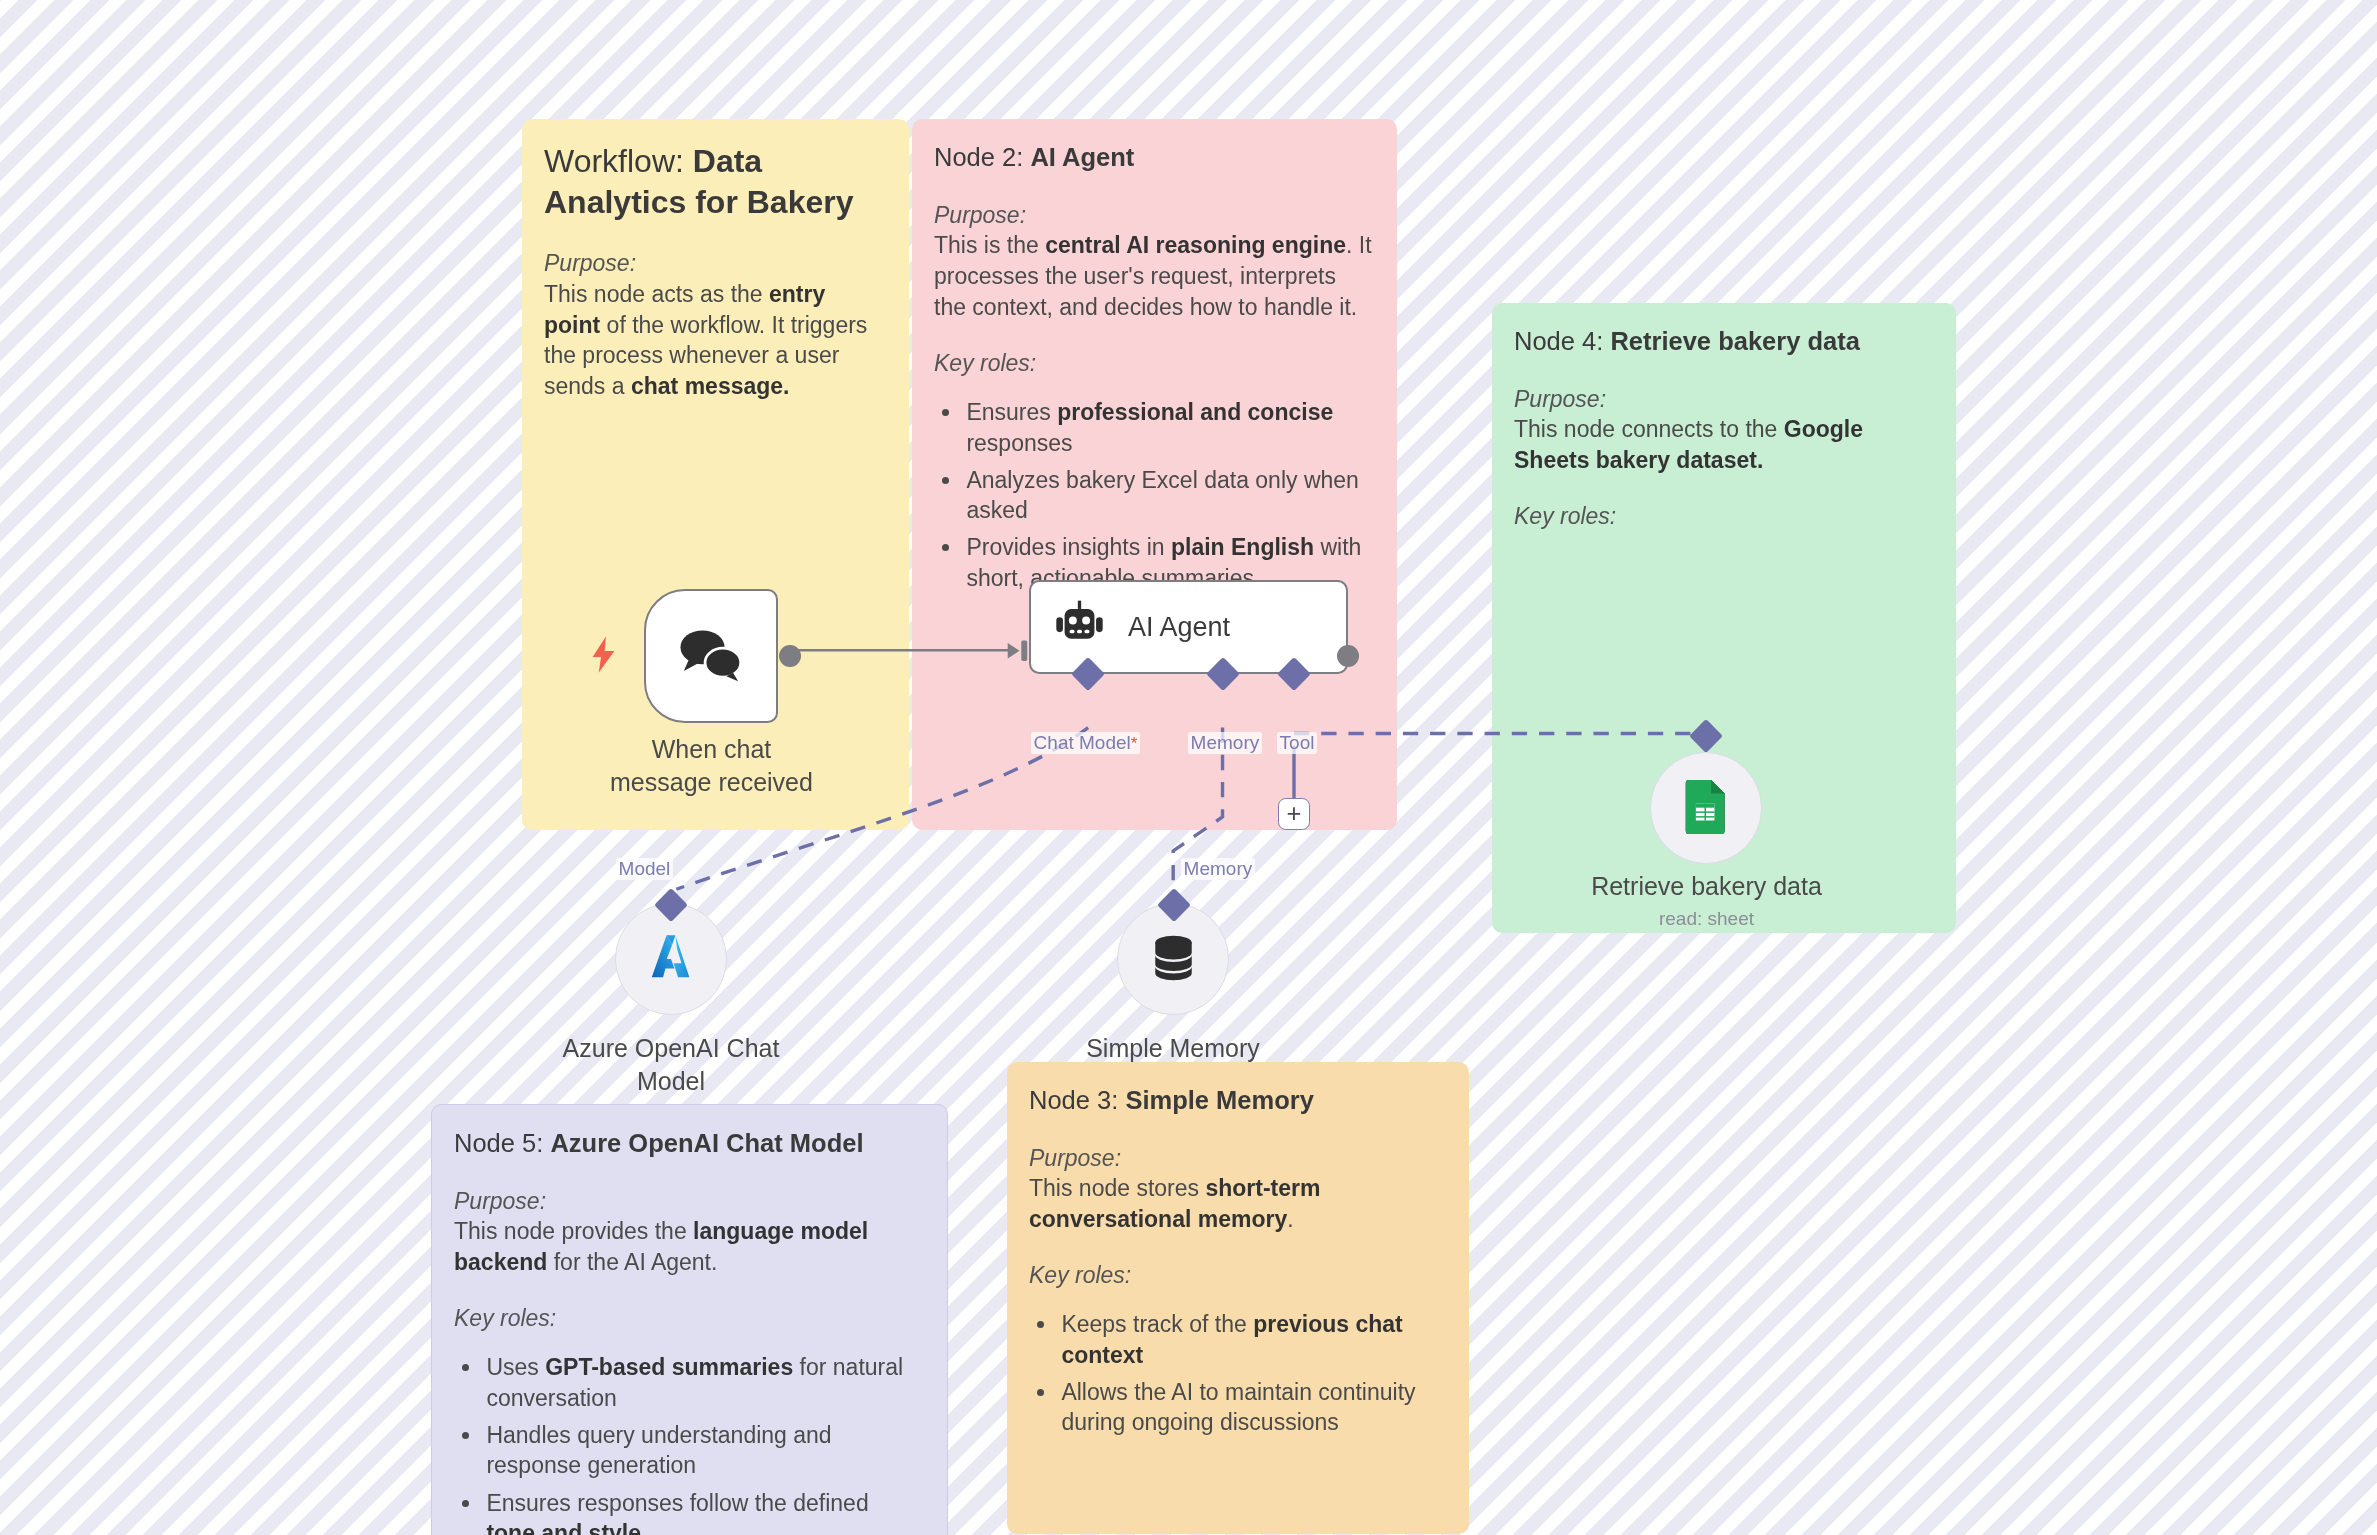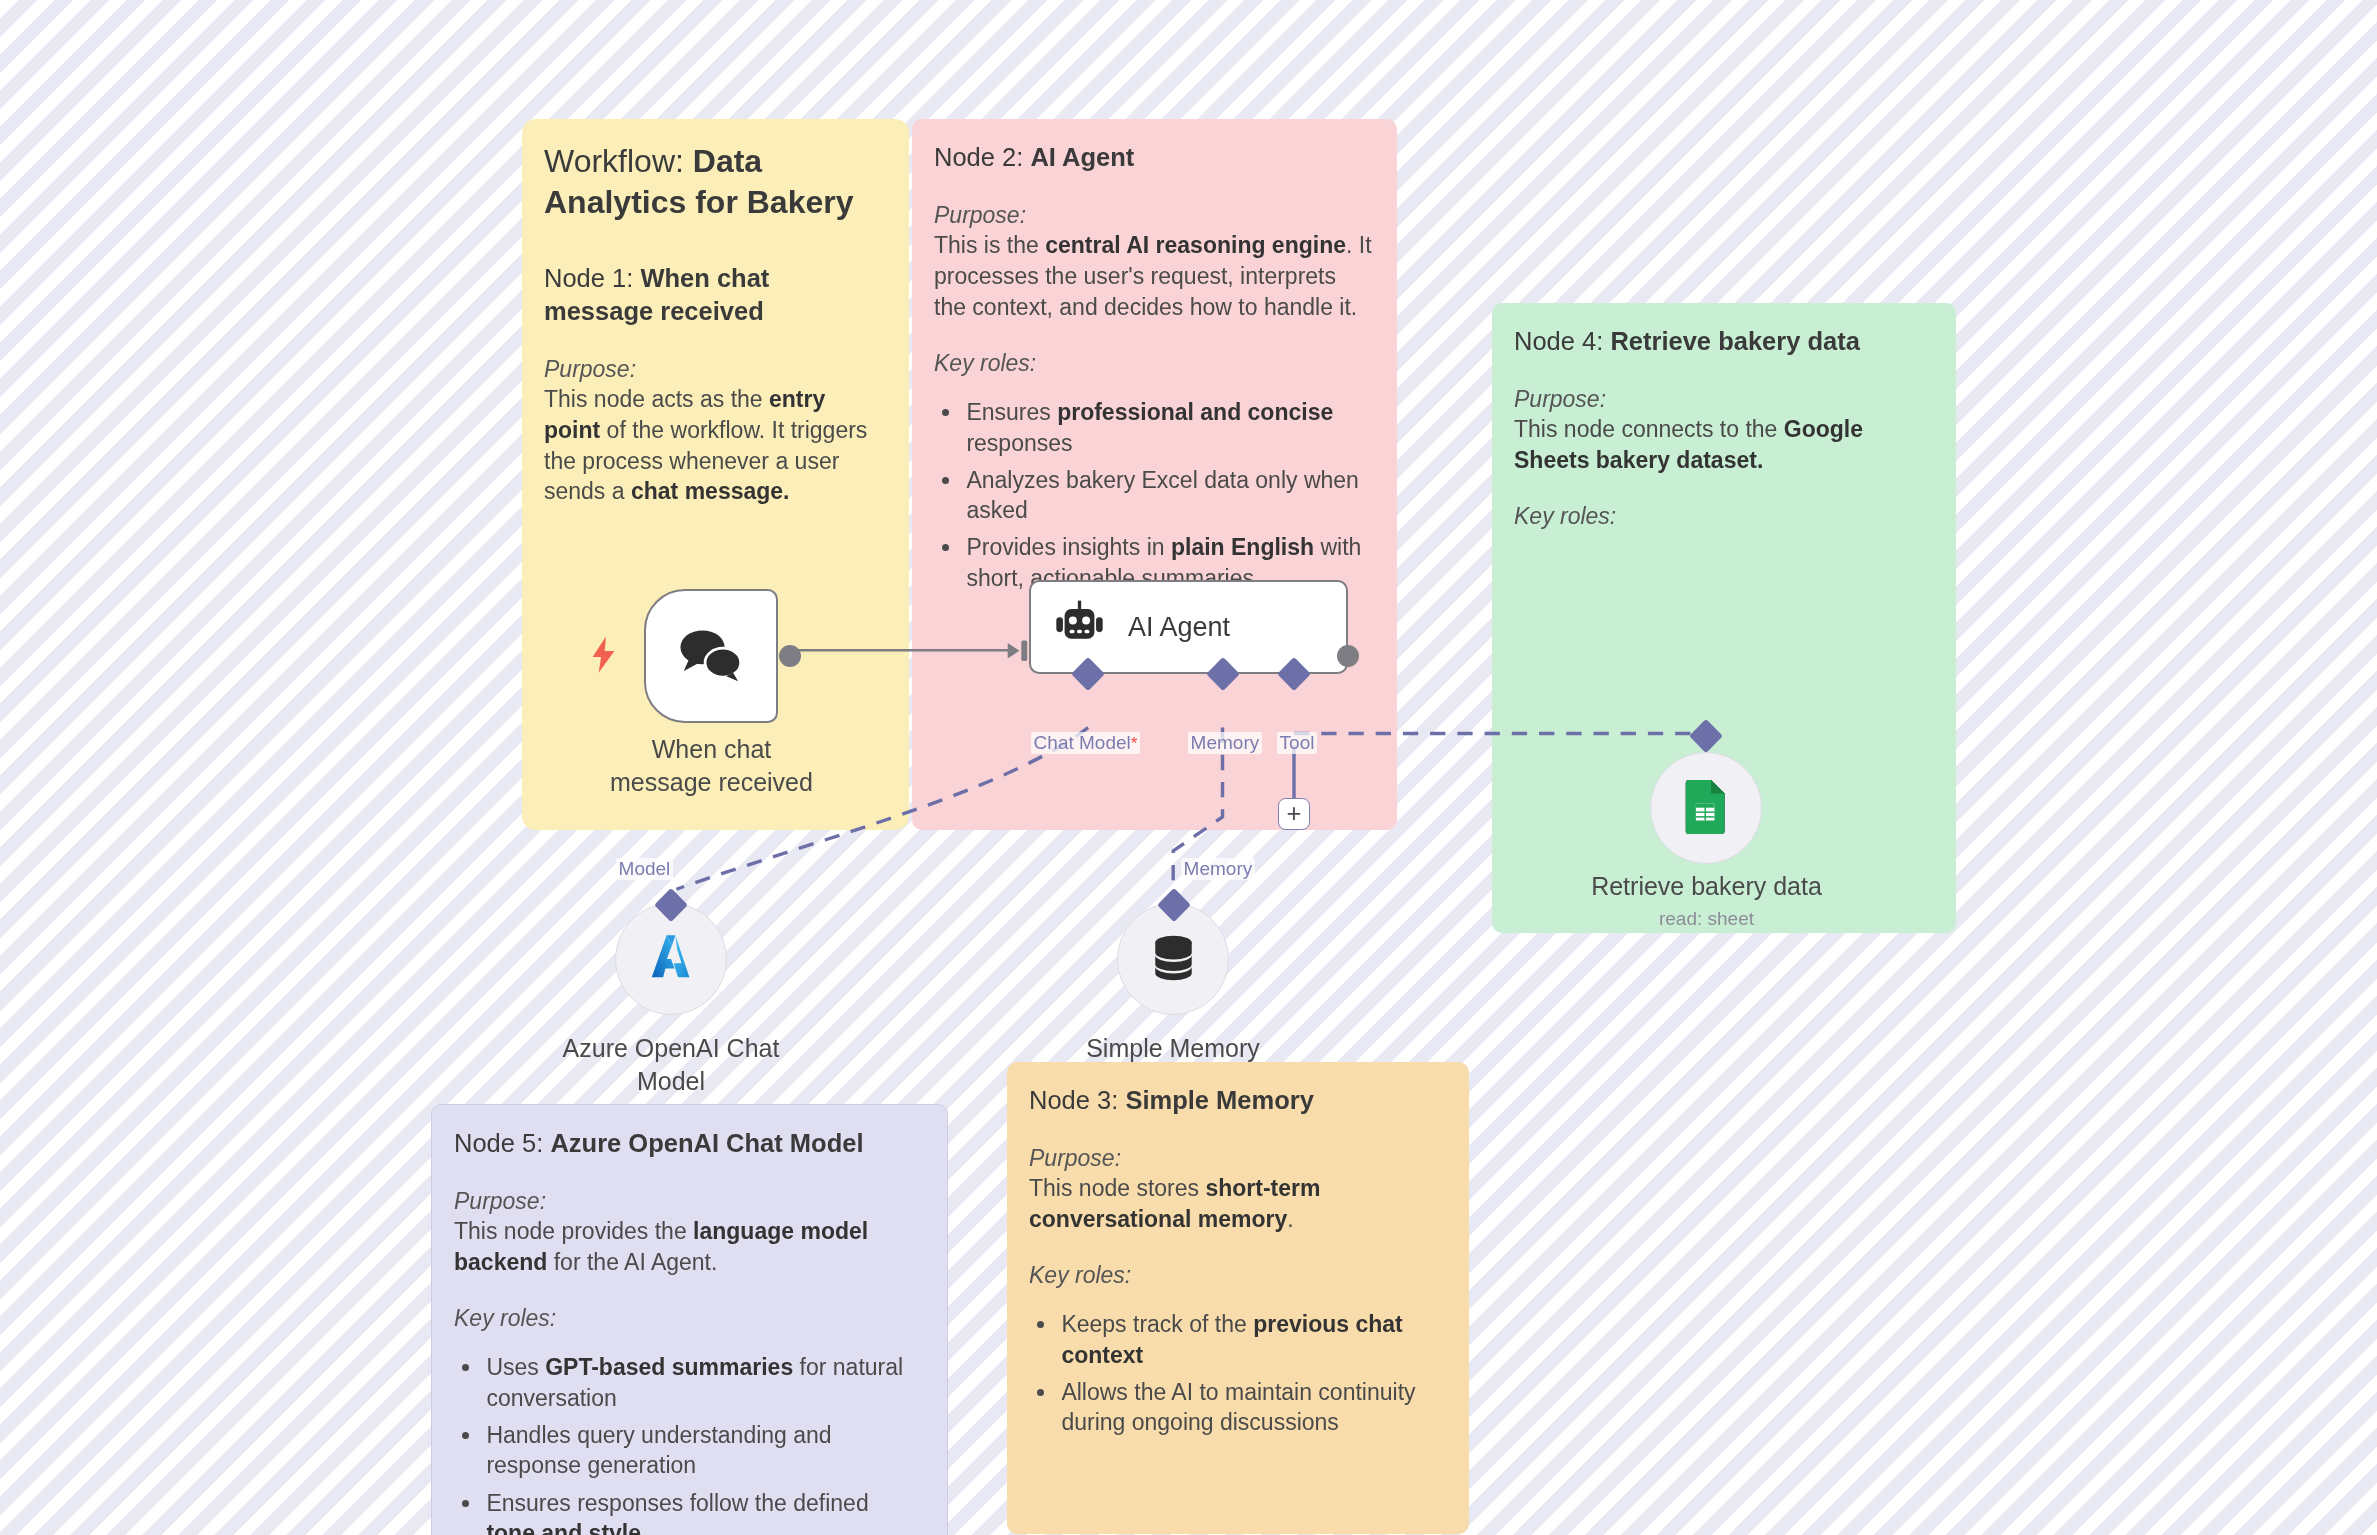--- a/index.html
+++ b/index.html
@@ -66,21 +66,21 @@
     color: #4a4a4a;
   }
   .sticky ul li {
     margin-bottom: 6.8px;
     line-height: 1.32;
     padding-left: 3.4px;
   }
   .sticky ul li b { font-weight: 700; color: #333; }
   .link-red { color: #ef6c57; }
 
-  #sticky-workflow { left: 522px; top: 119px; width: 387px; height: 711px; background: #fbeeb8; border-radius: 14px; }
+  #sticky-workflow { left: 522px; top: 119px; width: 387px; height: 711px; background: #fbeeb8; }
   #sticky-agent    { left: 912px; top: 119px; width: 485px; height: 711px; background: #f9d3d5; }
   #sticky-sheets   { left: 1492px; top: 303px; width: 464px; height: 630px; background: #c8eed4; }
   #sticky-memory   { left: 1007px; top: 1062px; width: 462px; height: 472px; background: #f8dcab; }
   #sticky-azure    { left: 431px; top: 1104px; width: 517px; height: 459px; background: #e0dff2; border:0.9px solid #cdcbe6; }
 
   
   #wires { position: absolute; inset: 0; width: 2377px; height: 1536px; z-index: 3; pointer-events: none; }
 
   
   .node-box {
@@ -155,23 +155,20 @@
   }
 </style>
 </head>
 <body>
 
 <div id="canvas">
 
   <div class="sticky" id="sticky-workflow">
     <div class="card-title big-title">
       <span>Workflow: </span><b>Data Analytics for Bakery</b>
-    </div>
-    <div class="card-title" style="margin-top:39px">
-      <span>Node 1: </span><b>When chat message received</b>
     </div>
     <div class="lbl">Purpose:</div>
     <p class="body">This node acts as the <b>entry point</b> of the workflow. It triggers the process whenever a user sends a <b>chat message.</b></p>
   </div>
 
   <div class="sticky" id="sticky-agent">
     <div class="card-title">
       <span>Node 2: </span><b>AI Agent</b>
     </div>
     <div class="lbl">Purpose:</div>

